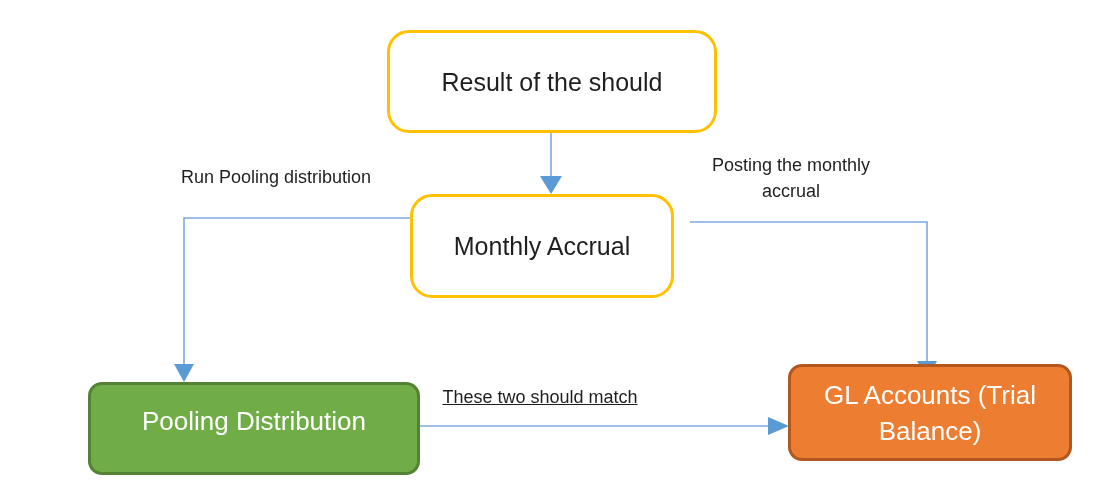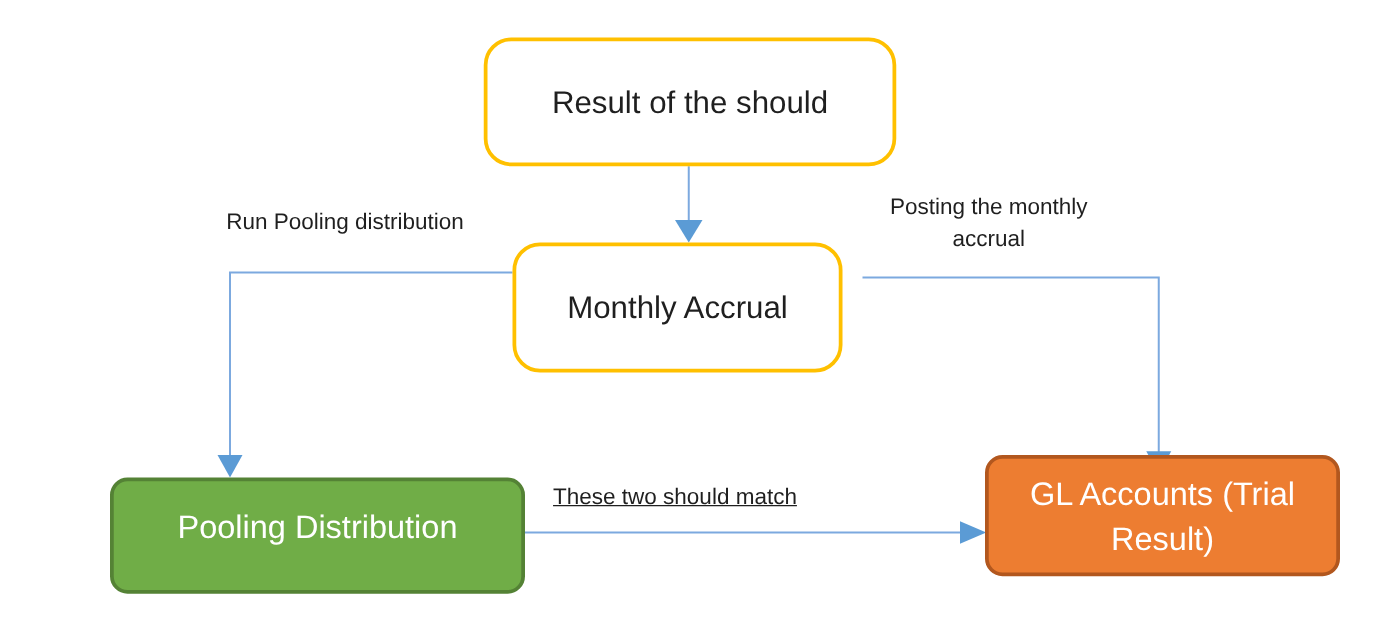--- a/index.html
+++ b/index.html
@@ -120,21 +120,21 @@
   <div class="node node-outline node-accrual">
     <span class="node-line">Monthly Accrual</span>
   </div>
 
   <div class="node node-solid node-pooling">
     <span class="node-line">Pooling Distribution</span>
   </div>
 
   <div class="node node-solid node-gl">
     <span class="node-line">GL Accounts (Trial</span>
-    <span class="node-line">Result)</span>
+    <span class="node-line">Balance)</span>
   </div>
 
   <div class="edge-label label-run">Run Pooling distribution</div>
 
   <div class="edge-label label-posting">Posting the monthly accrual</div>
 
   <div class="edge-label label-match">These two should match</div>
 
 </div>
 

